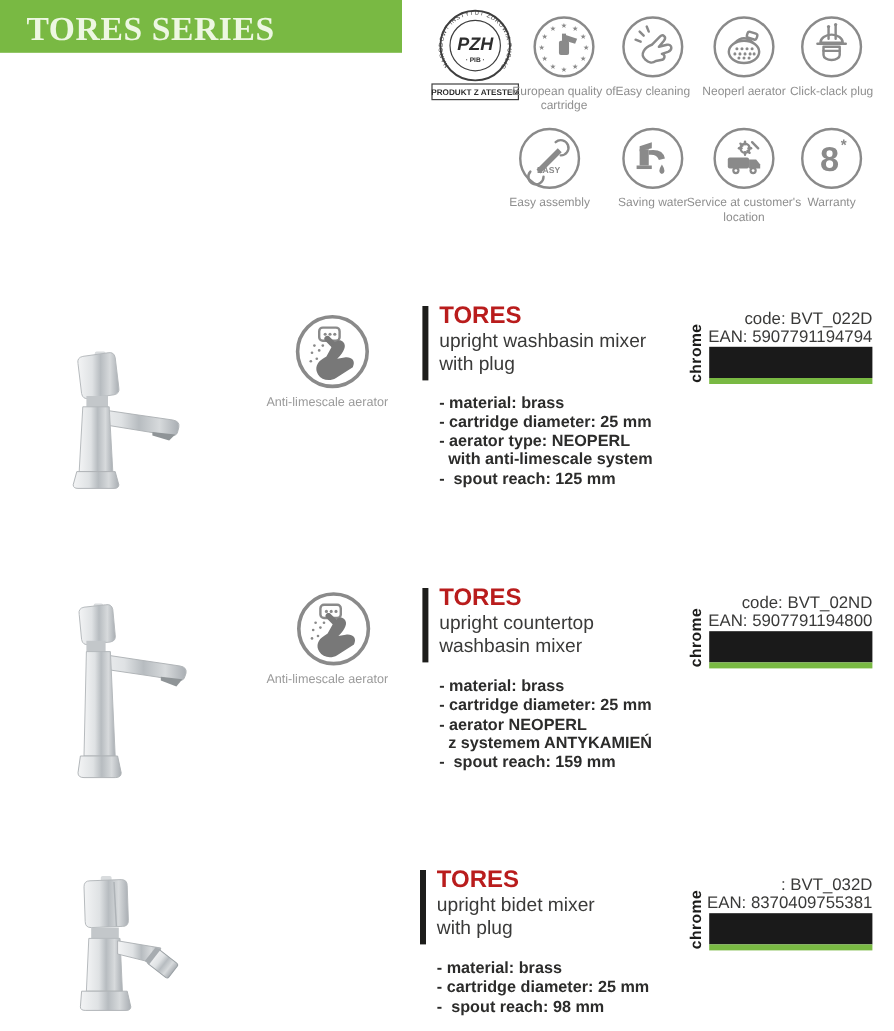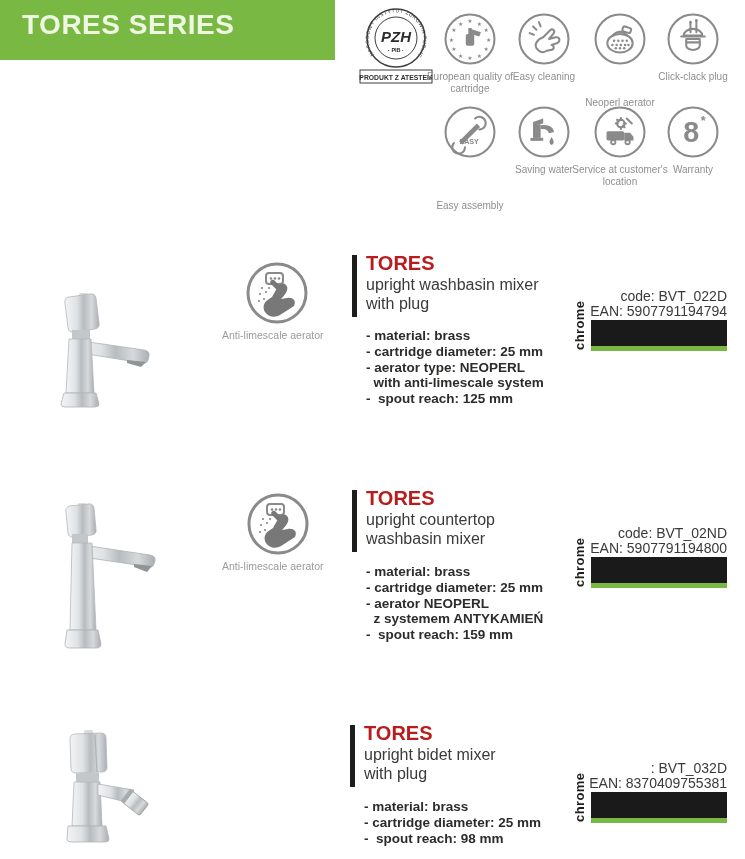--- a/index.html
+++ b/index.html
@@ -1,20 +1,20 @@
 <!DOCTYPE html>
 <html><head>
 <meta charset="utf-8">
 <style>
   * { margin:0; padding:0; box-sizing:border-box; }
   body { background:#fff; font-family:"Liberation Sans", sans-serif; }
   .page { position:relative; width:745px; height:859px; background:#ffffff; overflow:hidden; }
 
   
-  .banner { position:absolute; left:0; top:0; width:335px; height:60px; background:#79b943; }
+  .banner { position:absolute; left:0; top:0; width:335px; height:44px; background:#79b943;font-family:Liberation Serif, serif; }
   .banner-title { position:absolute; left:22px; top:9px; font-size:28px; font-weight:800; letter-spacing:0.5px; color:#edf7e2; }
 
   
   .pzh { position:absolute; left:357px; top:3px; width:80px; height:90px; }
 
   
   .feature { position:absolute; width:100px; display:flex; flex-direction:column; align-items:center; }
   .feature .ficon svg { display:block; }
   .feature .flabel { margin-top:5px; font-size:10px; line-height:12px; color:#8f8f8f; text-align:center; }
 
@@ -23,21 +23,21 @@
   .abadge { position:absolute; width:64px; height:64px; }
   .alabel { position:absolute; width:110px; text-align:left; font-size:10.5px; line-height:12.5px; color:#9b9b9b; }
   .tbar { position:absolute; width:5px; background:#1d1d1b; }
   .tgroup { position:absolute; left:366px; }
   .pname { font-size:20px; font-weight:800; color:#b91c1c; line-height:23px; }
   .pdesc { font-size:16px; color:#3a3a39; line-height:19px; }
   .specs { position:absolute; left:366px; }
   .spec-line { font-size:13.5px; font-weight:700; color:#2c2c2b; line-height:15.8px; white-space:pre; }
 
   
-  .rb { position:absolute; left:558px; width:169px; height:64px;margin-top:31px; }
+  .rb { position:absolute; left:558px; width:169px; height:64px; }
   .rb .code { position:absolute; top:0; right:0; font-size:14px; color:#3a3a39; }
   .rb .ean  { position:absolute; top:15px; right:0; font-size:14px; color:#3a3a39; }
   .rb .chrome-label { position:absolute; left:14px; top:2px; height:60px; display:flex; align-items:center;
                       writing-mode:vertical-rl; transform:rotate(180deg);
                       font-size:13px; font-weight:700; color:#1d1d1b; letter-spacing:0.4px; }
   .rb .bk { position:absolute; left:33px; top:32px; width:136px; height:26px; background:#1a1a1a; }
   .rb .gr { position:absolute; left:33px; top:58px; width:136px; height:5px; background:#79b943; }
 
   .ic { stroke:#8a8a8a; fill:none; stroke-width:2.4; stroke-linecap:round; stroke-linejoin:round; }
   .icf { fill:#8a8a8a; stroke:none; }
@@ -98,21 +98,21 @@
     <div class="ficon">
       <svg width="54" height="54" viewBox="0 0 64 64">
         <circle cx="32" cy="32" r="29" class="ic" stroke-width="3"></circle>
         <path d="M19 17 l4 4 M15 25 l5 2 M26 12 l2 5" class="ic" stroke-width="2"></path>
         <path d="M25 45 c-7-6 0-13 6-15 l8-8 c3-3 7 0 4 4 l-5 6 8-2 c5-1 6 5 1 7 l-6 2 c4 1 3 6-1 6 l-5 1 c-4 3-8 1-10-1z" class="ic" stroke-width="2.3"></path>
       </svg>
     </div>
     <div class="flabel">Easy cleaning</div>
   </div>
 
-  <div class="feature" style="left:570px; top:12px;gap:26px;">
+  <div class="feature" style="left:570px; top:12px;">
     <div class="ficon">
       <svg width="54" height="54" viewBox="0 0 64 64">
         <circle cx="32" cy="32" r="29" class="ic" stroke-width="3"></circle>
         <ellipse cx="32" cy="37" rx="15" ry="11" class="ic" stroke-width="2.2"></ellipse>
         <path d="M23 28 q9 -9 18 0" class="ic" stroke-width="2.2"></path>
         <rect x="35" y="18" width="10" height="6" rx="2" class="ic" stroke-width="2" transform="rotate(18 40 21)"></rect>
         <g class="icf">
           <circle cx="25" cy="34" r="1.5"></circle>
             <circle cx="30" cy="34" r="1.5"></circle>
             <circle cx="35" cy="34" r="1.5"></circle>
@@ -141,21 +141,21 @@
           <circle cx="36" cy="10" r="1.6" class="icf"></circle>
         <path d="M21 28 a11 8 0 0 1 22 0 z" class="ic" stroke-width="2.2"></path>
         <line x1="18" y1="29" x2="46" y2="29" class="ic" stroke-width="2.2"></line>
         <path d="M24 32 h16 v8 a8 5 0 0 1 -16 0 z" class="ic" stroke-width="2.2"></path>
         <line x1="24" y1="36" x2="40" y2="36" class="ic" stroke-width="1.6"></line>
       </svg>
     </div>
     <div class="flabel">Click-clack plug</div>
   </div>
 
-  <div class="feature" style="left:420px; top:105px;gap:36px;">
+  <div class="feature" style="left:408px; top:105px;">
     <div class="ficon">
       <svg width="54" height="54" viewBox="0 0 64 64">
         <circle cx="32" cy="32" r="29" class="ic" stroke-width="3"></circle>
         <line x1="21" y1="45" x2="42" y2="24" stroke="#8a8a8a" stroke-width="5.5"></line>
         <path d="M38 16 a7.5 7.5 0 1 1 5 13" class="ic" stroke-width="4.5"></path>
         <path d="M26 50 a7.5 7.5 0 1 1 -13 -5" class="ic" stroke-width="4.5"></path>
         <text x="31" y="46" font-size="8.5" font-weight="bold" fill="#8a8a8a" text-anchor="middle">EASY</text>
       </svg>
     </div>
     <div class="flabel">Easy assembly</div>

